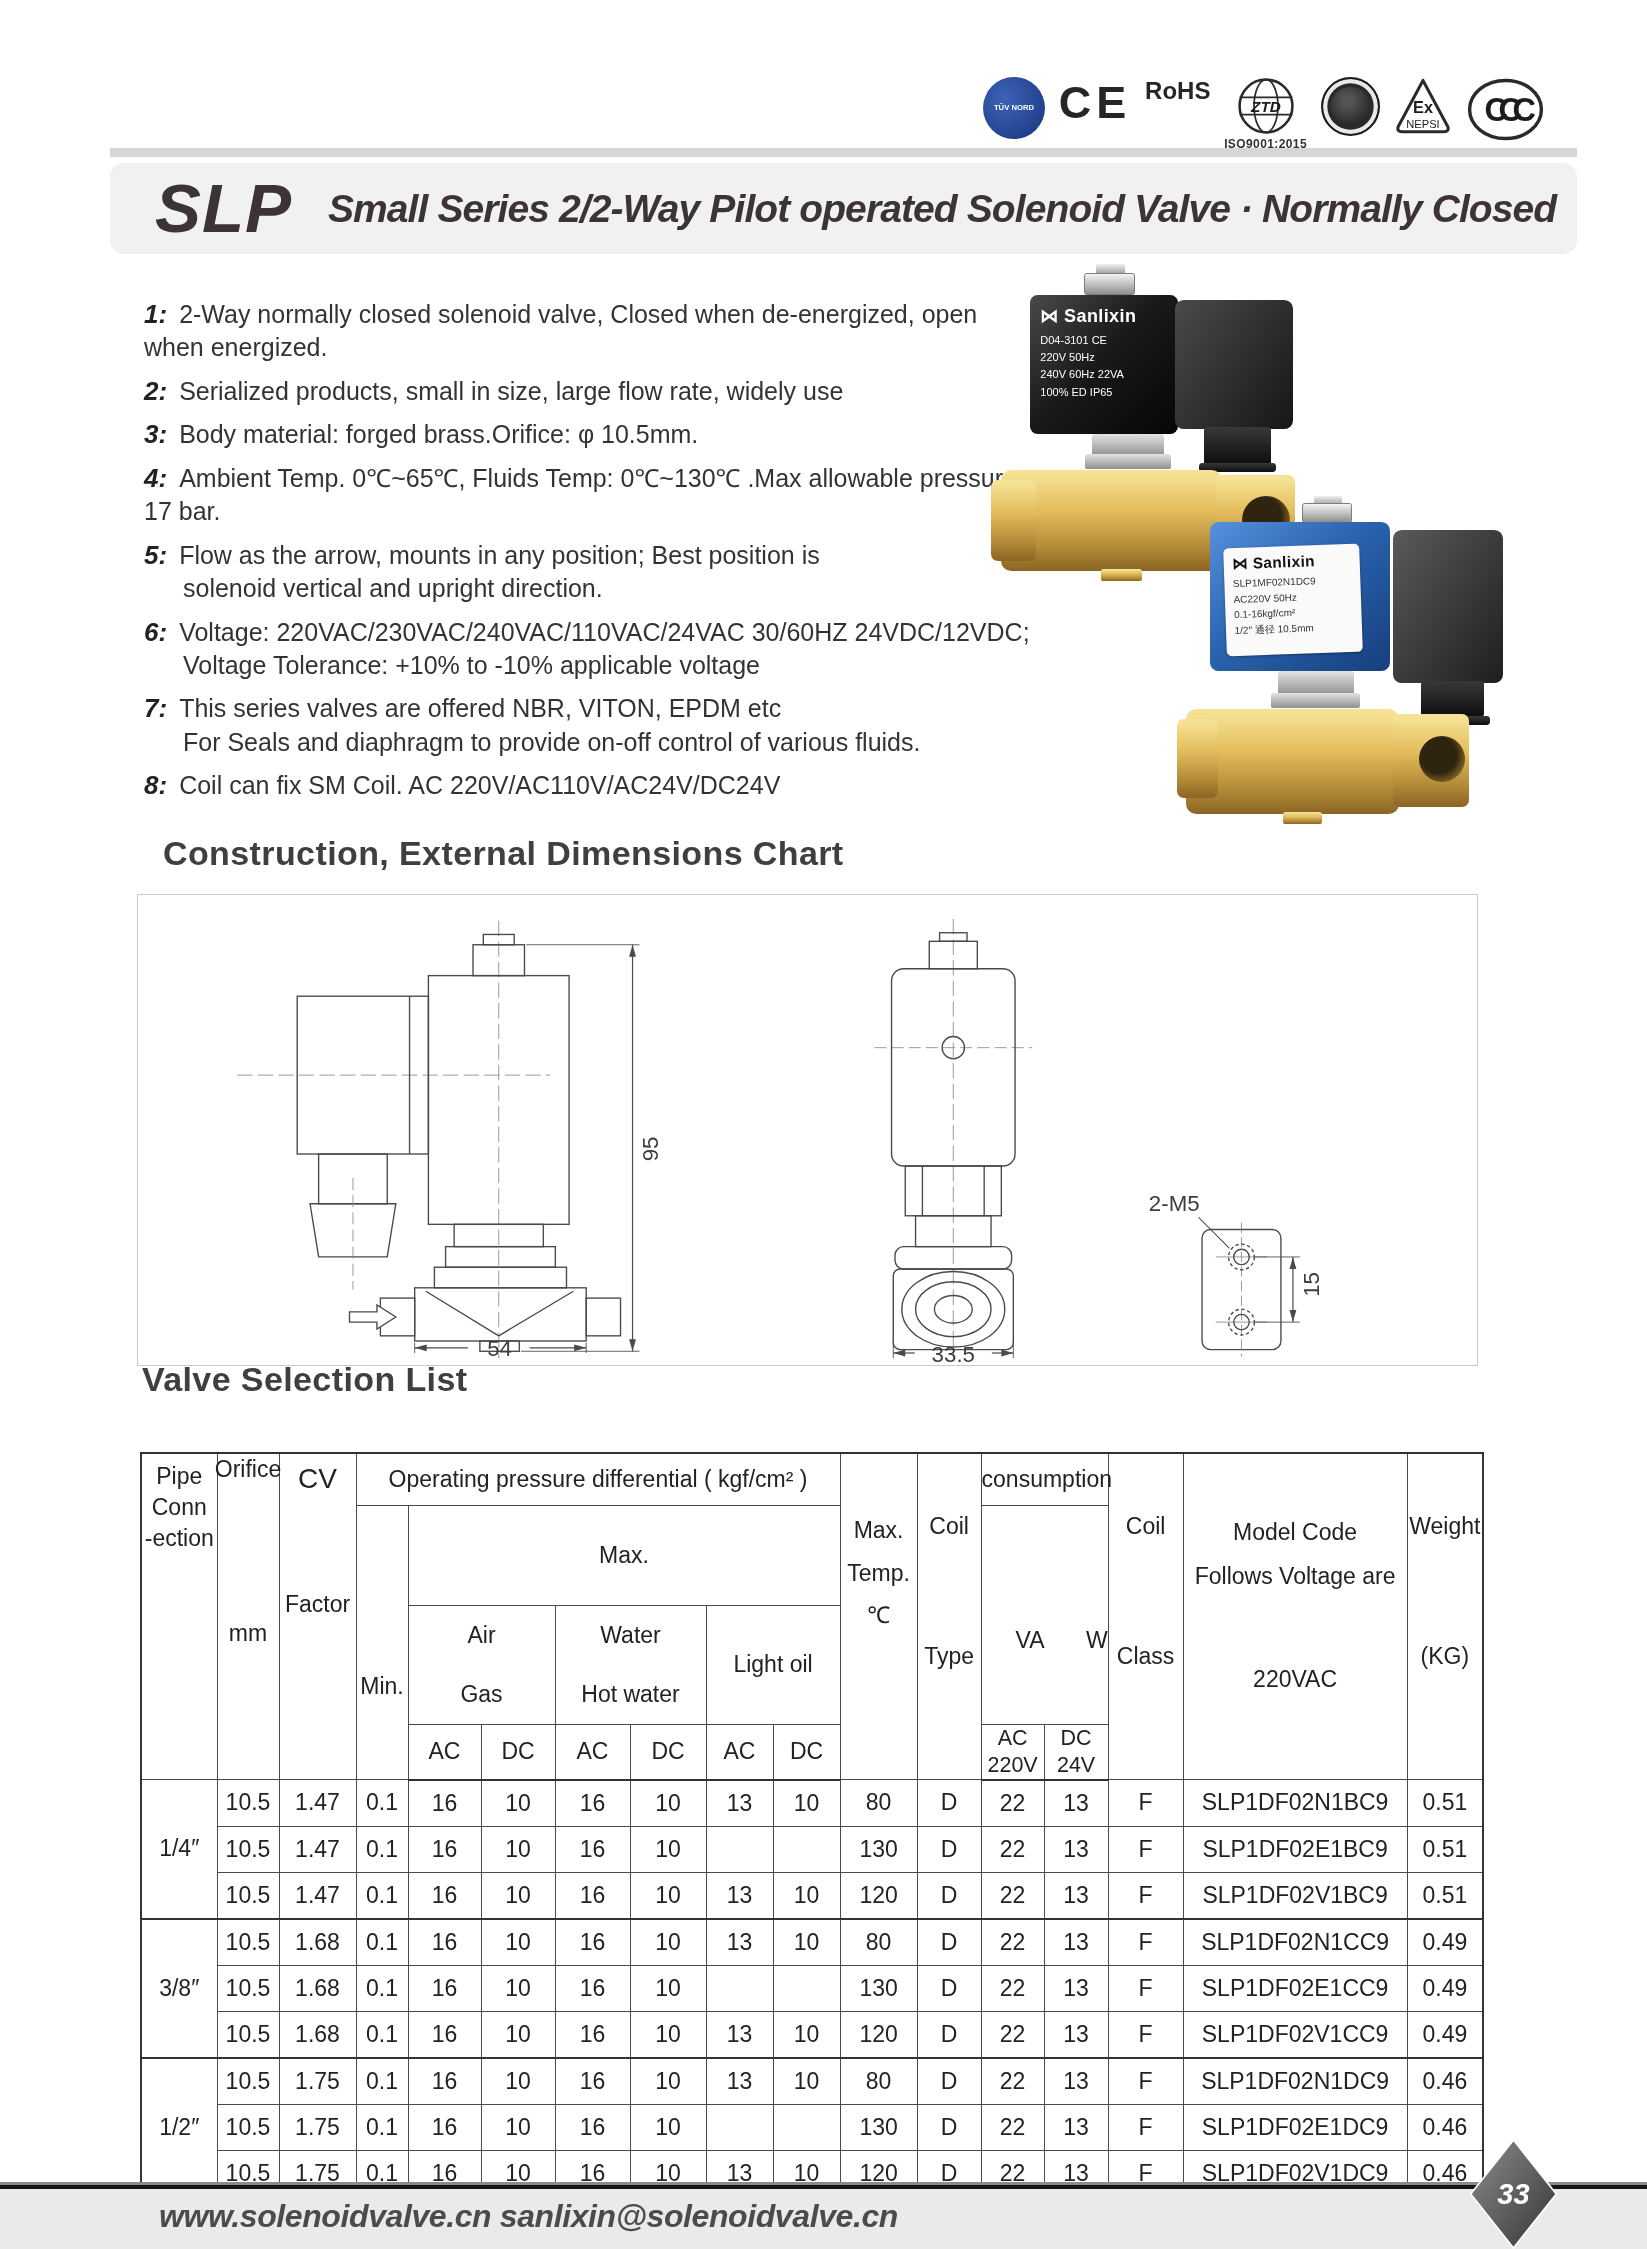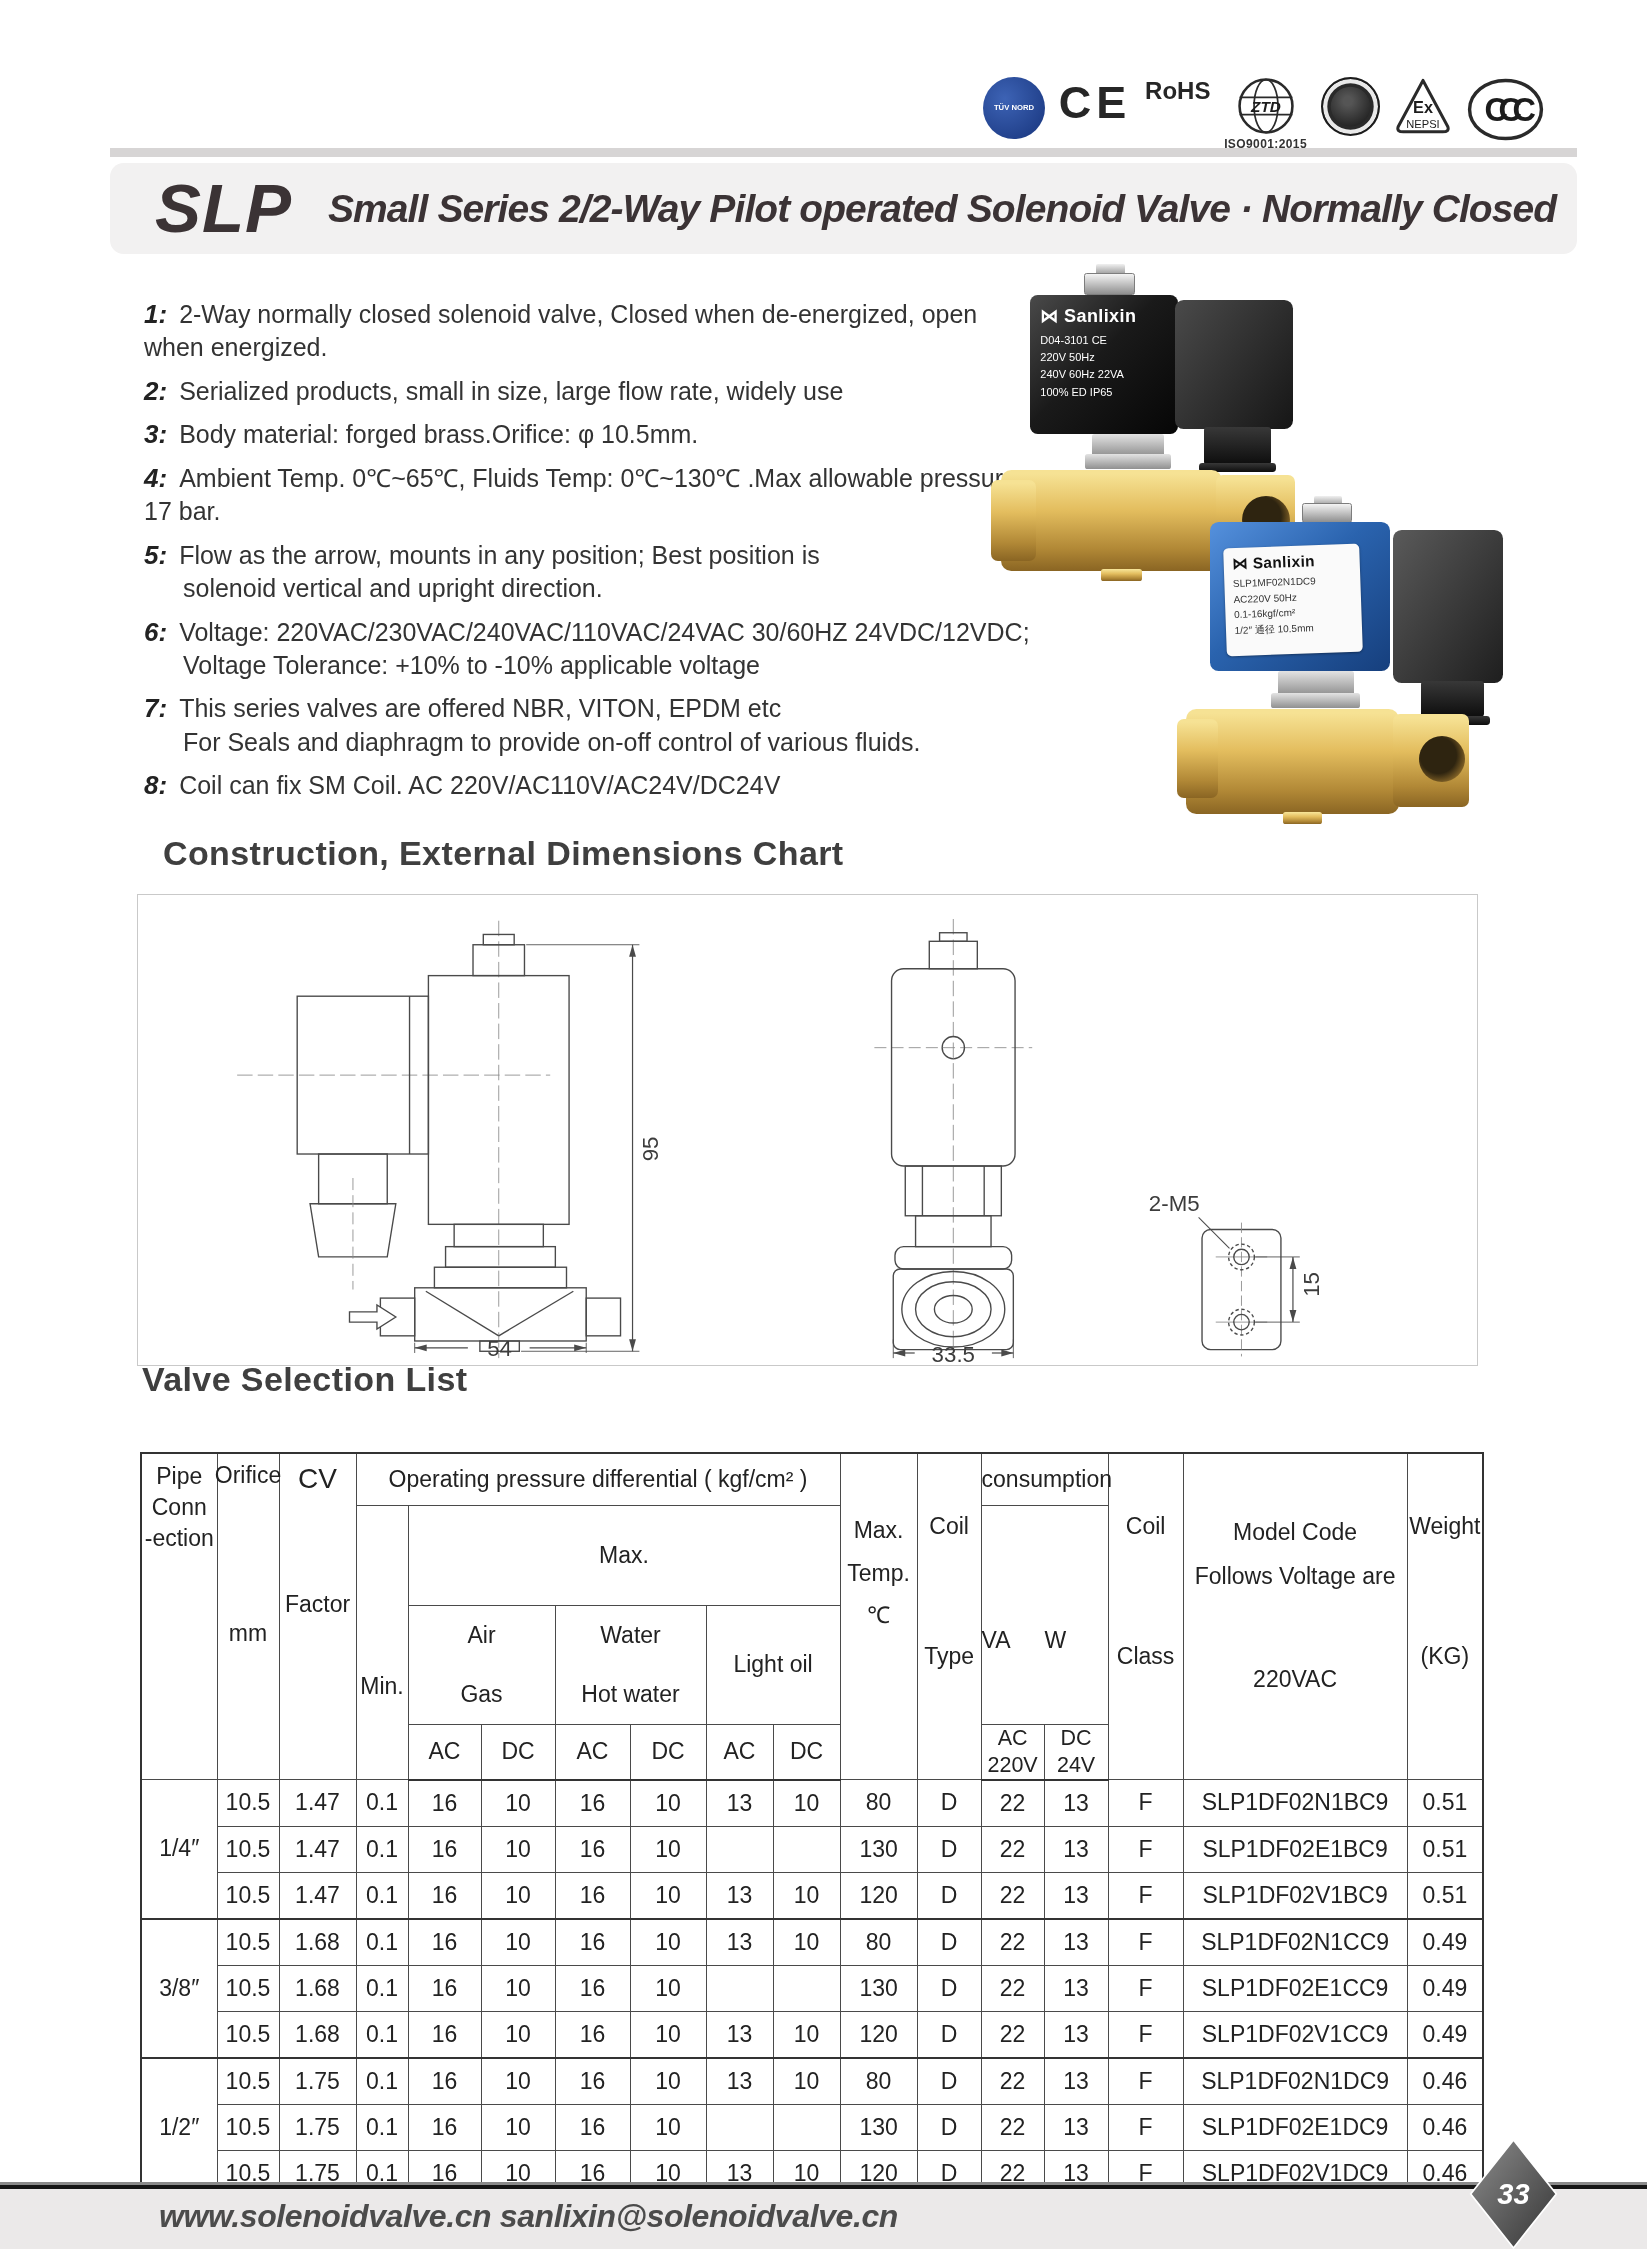--- a/index.html
+++ b/index.html
@@ -66,34 +66,34 @@
   table.sel thead tr.r2 th{height:56px;}
   table.sel thead tr.r3 th{height:116px;}
   table.sel thead tr.r4 th{height:50px;}
   table.sel thead th{vertical-align:top;}
   table.sel thead tr.r2 th,table.sel thead tr.r4 th,table.sel thead th.opd,table.sel thead th.cons{vertical-align:middle;}
   table.sel tbody td{height:45px;}
   table.sel tbody tr.grp td{border-top:2.1px solid #333;}
   table.sel thead tr.r4 th{border-bottom:2.1px solid #333;}
   .vc{display:flex;flex-direction:column;align-items:center;height:268px;}
   .vc.pipe{justify-content:flex-start;padding-top:6.9px;line-height:1.35;}
-  .vc.orif span:first-child{margin-top:7px;}
+  .vc.orif span:first-child{margin-top:1px;}
   .vc.orif span.mm{margin-top:auto;margin-bottom:74px;}
   .vc.cv .cvt{margin-top:6.9px;font-size:28px;}
   .vc.cv .cvf{margin-top:94px;}
   .vc.mt{padding-top:55px;line-height:1.85;}
   .gap2{margin-top:101px;}
   .vc.ct span:first-child,.vc.cc span:first-child,.vc.wt span:first-child{margin-top:58px;}
   .vc.model{padding-top:57px;line-height:1.9;}
   .vc.model .mdl2{margin-top:60px;}
   .minc{padding-top:88px;}
   .med{line-height:2.55;}
   .med.oil{line-height:1.2;padding-top:45px;}
   .vaw{display:flex;flex-direction:row;padding-top:50px;}
-  .vaw span{flex:1;text-align:left;}
+  .vaw span{flex:1;text-align:right;}
   .v2{font-size:21.5px;line-height:1.12;}
   td.model-td{text-align:left;padding-left:6.9px;}
 
   
   .footline{left:0;top:2182px;width:1648px;height:2.6px;background:#8a8a8a;}
   .footline2{left:0;top:2185px;width:1648px;height:4.3px;background:#151515;}
   .footarea{left:0;top:2189px;width:1648px;height:61px;background:#ebe9e9;}
   .footer-text{left:159px;top:2198px;font-size:32px;font-weight:bold;font-style:italic;color:#4b4b4b;letter-spacing:-0.4px;}
   .pagediamond{left:1469px;top:2138px;}
 </style>

